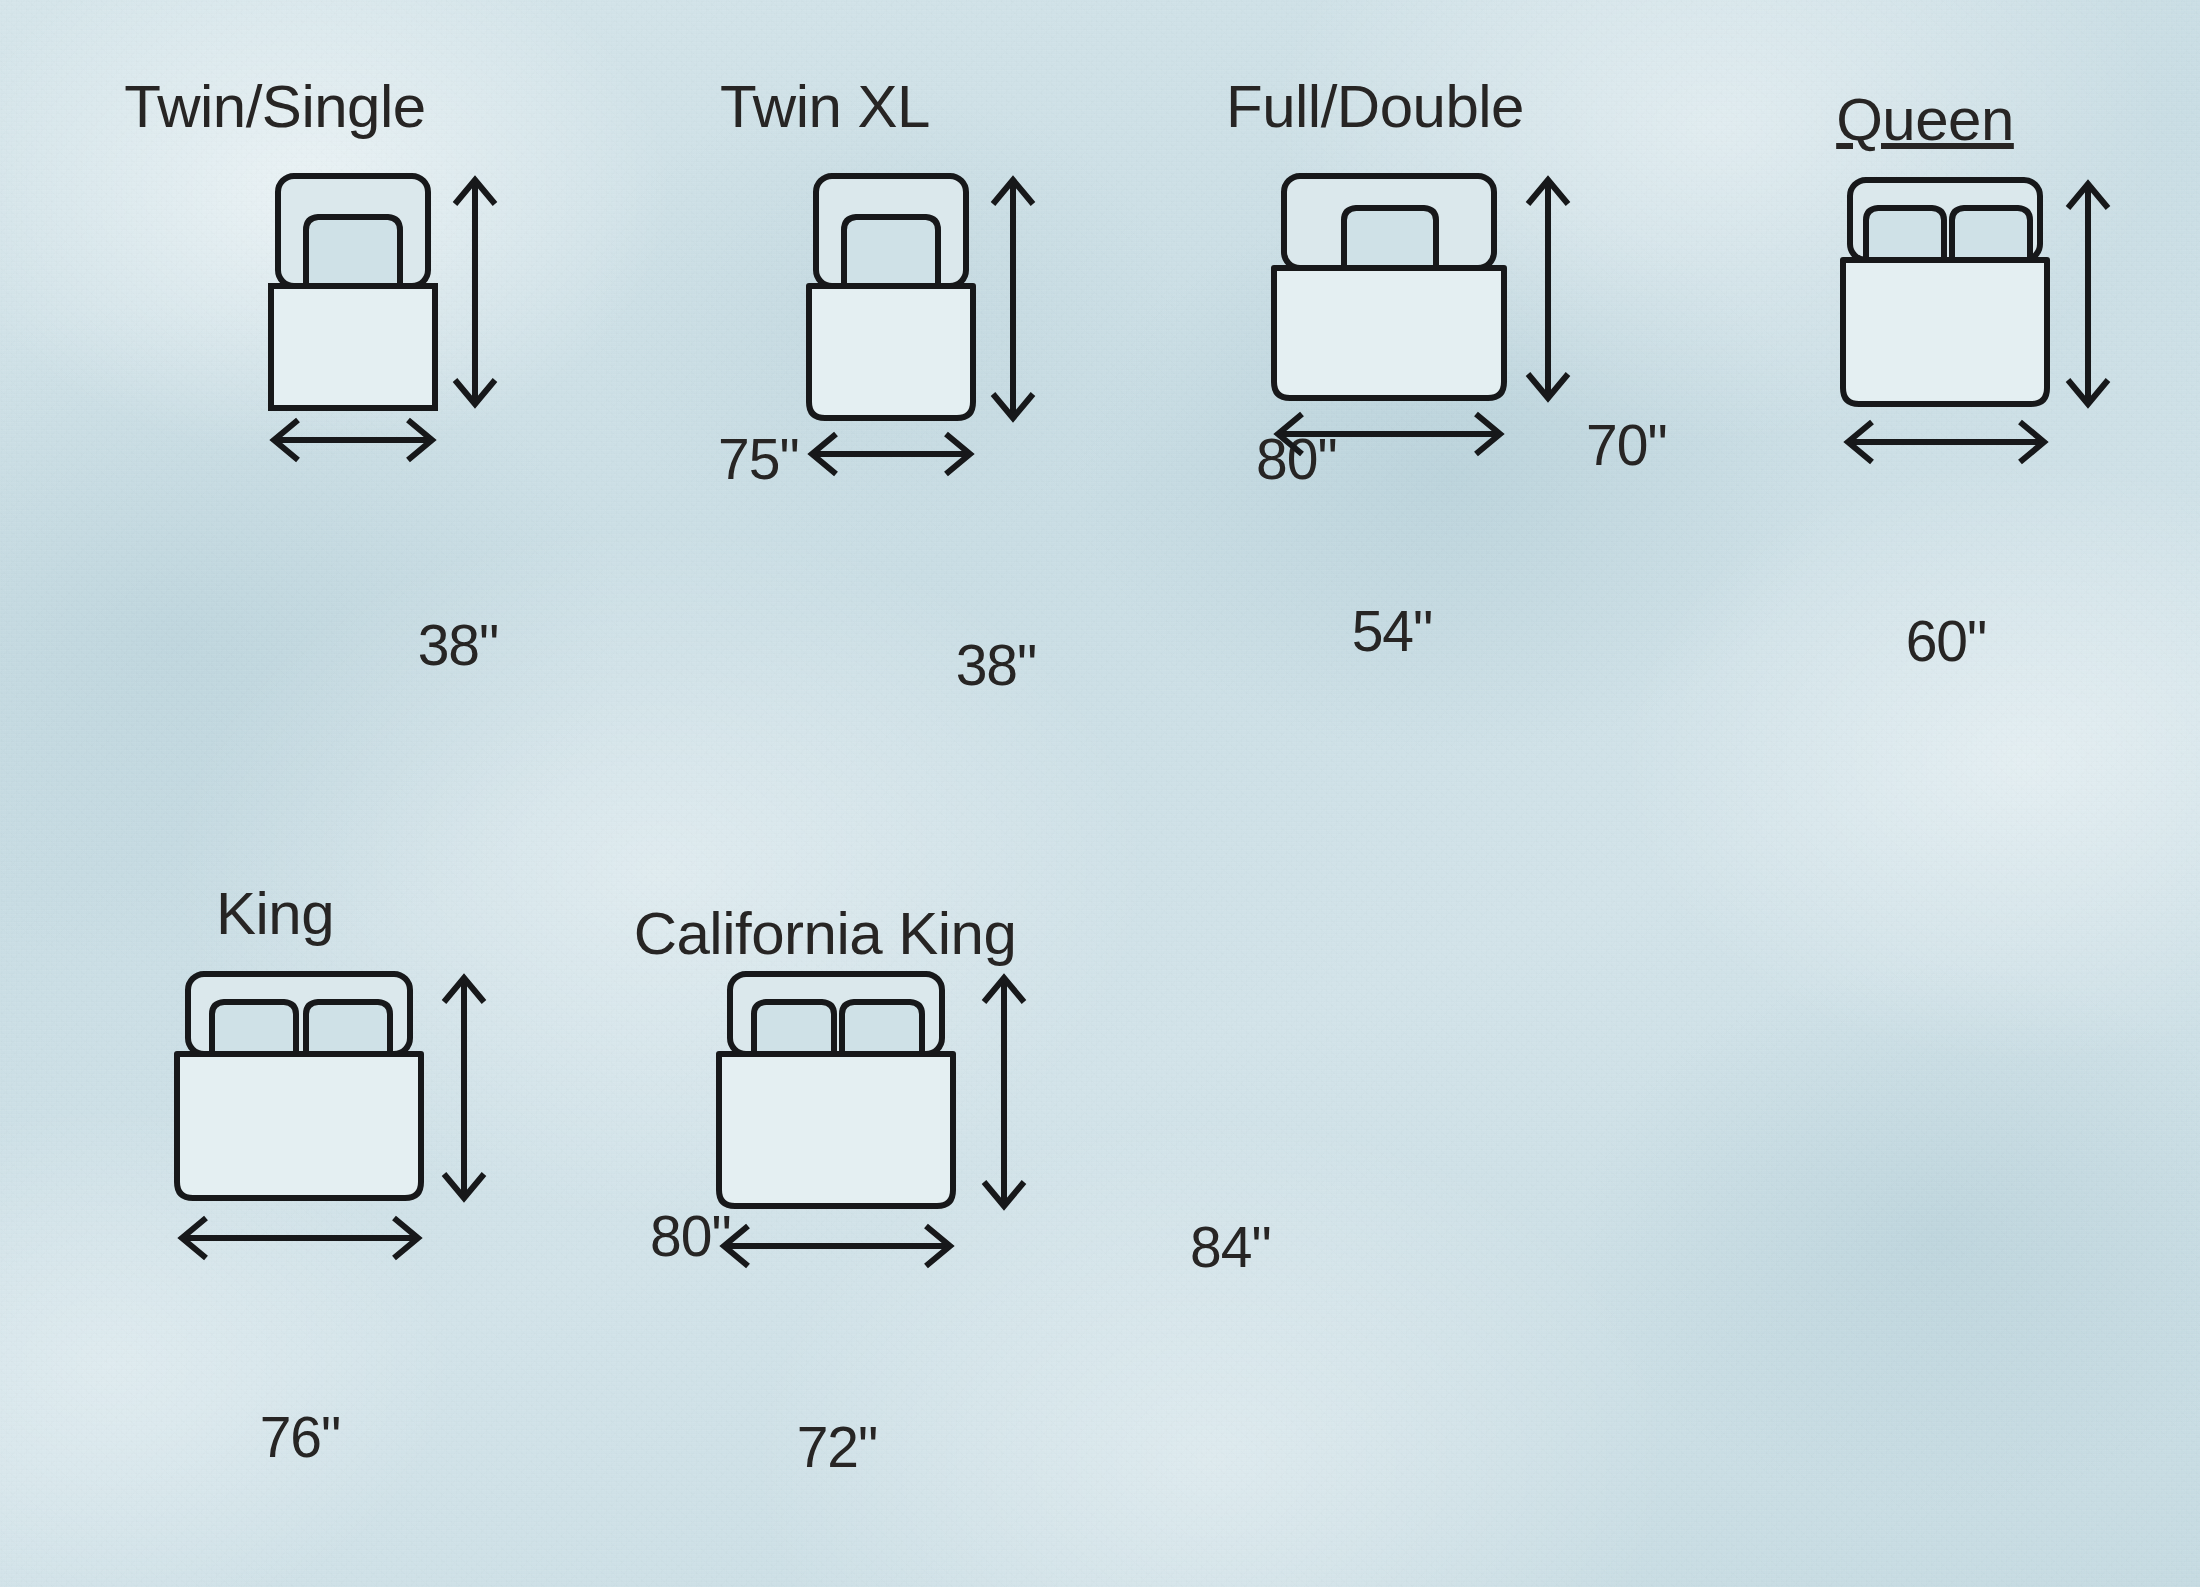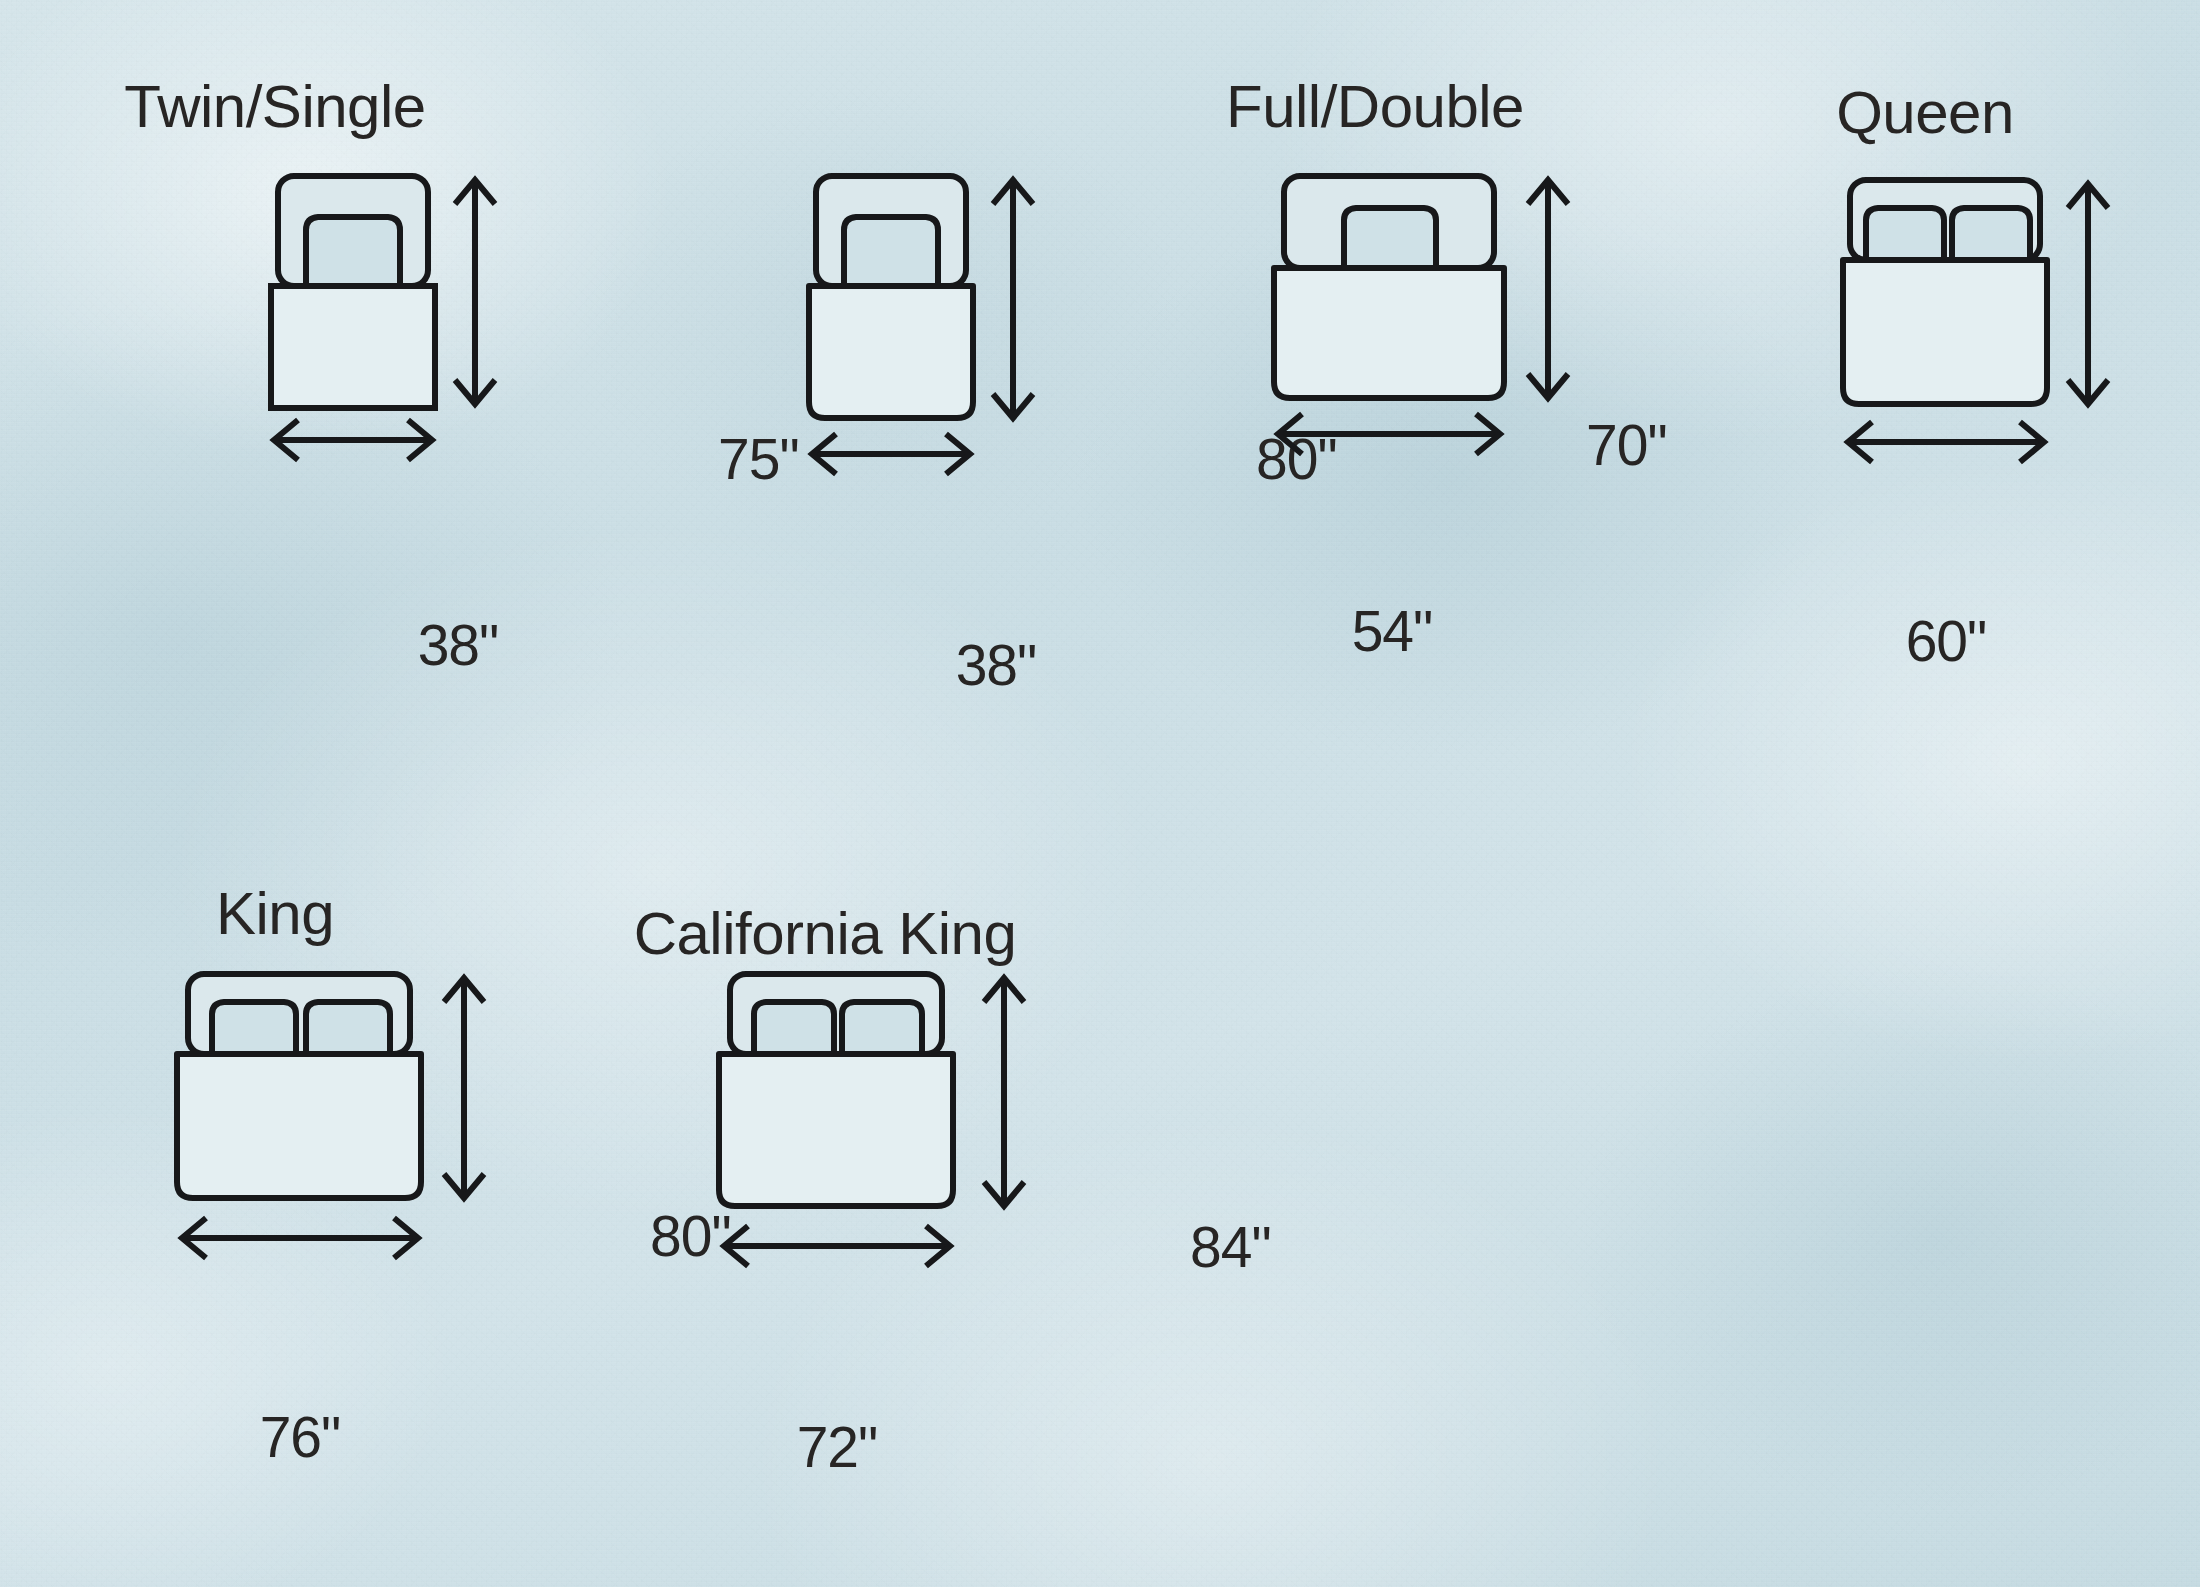--- a/index.html
+++ b/index.html
@@ -98,20 +98,21 @@
           <polyline points="30,252 6,272 30,292" stroke-linejoin="miter"></polyline>
           <polyline points="140,252 164,272 140,292" stroke-linejoin="miter"></polyline>
         </g>
       </svg>
     </div>
     <div class="dim-label" style="left:718px;top:426px;">75"</div>
     <div class="dim-label" style="left:0;right:0;top:612px;text-align:center;width:380px;margin-left:268px;">38"</div>
   </div>
 
   <div class="cell">
+    <div class="bed-title" style="top:72px;">Twin XL</div>
     <div class="figure" style="left:256px;top:168px;">
       <svg width="380" height="440" viewBox="0 0 380 440">
         <rect x="10" y="8" width="150" height="110" rx="16" ry="16" fill="#dbe8ec" stroke="#17181a" stroke-width="6"></rect>
         <path d="M38 62 Q38 50 50 49 L120 49 Q132 50 132 62 L132 118 L38 118 Z" fill="#cfe1e7" stroke="#17181a" stroke-width="6" stroke-linejoin="round"></path>
         <path d="M3 118 L167 118 L167 234 Q167 250 151 250 L19 250 Q3 250 3 234 Z" fill="#e4eff2" stroke="#17181a" stroke-width="6" stroke-linejoin="round"></path>
         <g stroke="#17181a" stroke-width="6" fill="none">
           <line x1="207" y1="14" x2="207" y2="248"></line>
           <polyline points="187,36 207,12 227,36" stroke-linejoin="miter"></polyline>
           <polyline points="187,226 207,250 227,226" stroke-linejoin="miter"></polyline>
         </g>
@@ -143,21 +144,21 @@
           <polyline points="32,246 8,266 32,286" stroke-linejoin="miter"></polyline>
           <polyline points="206,246 230,266 206,286" stroke-linejoin="miter"></polyline>
         </g>
       </svg>
     </div>
     <div class="dim-label" style="left:486px;top:412px;">70"</div>
     <div class="dim-label" style="top:598px;text-align:center;width:240px;margin-left:172px;">54"</div>
   </div>
 
   <div class="cell">
-    <div class="bed-title" style="top:78px;">Queen</div>
+    <div class="bed-title" style="top:85px;text-decoration:underline;">Queen</div>
     <div class="figure" style="left:190px;top:172px;">
       <svg width="400" height="420" viewBox="0 0 400 420">
         <rect x="10" y="8" width="190" height="80" rx="16" ry="16" fill="#dbe8ec" stroke="#17181a" stroke-width="6"></rect>
         <path d="M26 48 Q26 37 38 36 L92 36 Q104 37 104 48 L104 88 L26 88 Z" fill="#cfe1e7" stroke="#17181a" stroke-width="6" stroke-linejoin="round"></path>
         <path d="M112 48 Q112 37 124 36 L178 36 Q190 37 190 48 L190 88 L112 88 Z" fill="#cfe1e7" stroke="#17181a" stroke-width="6" stroke-linejoin="round"></path>
         <path d="M3 88 L207 88 L207 216 Q207 232 191 232 L19 232 Q3 232 3 216 Z" fill="#e4eff2" stroke="#17181a" stroke-width="6" stroke-linejoin="round"></path>
         <g stroke="#17181a" stroke-width="6" fill="none">
           <line x1="248" y1="14" x2="248" y2="230"></line>
           <polyline points="228,36 248,12 268,36" stroke-linejoin="miter"></polyline>
           <polyline points="228,208 248,232 268,208" stroke-linejoin="miter"></polyline>

